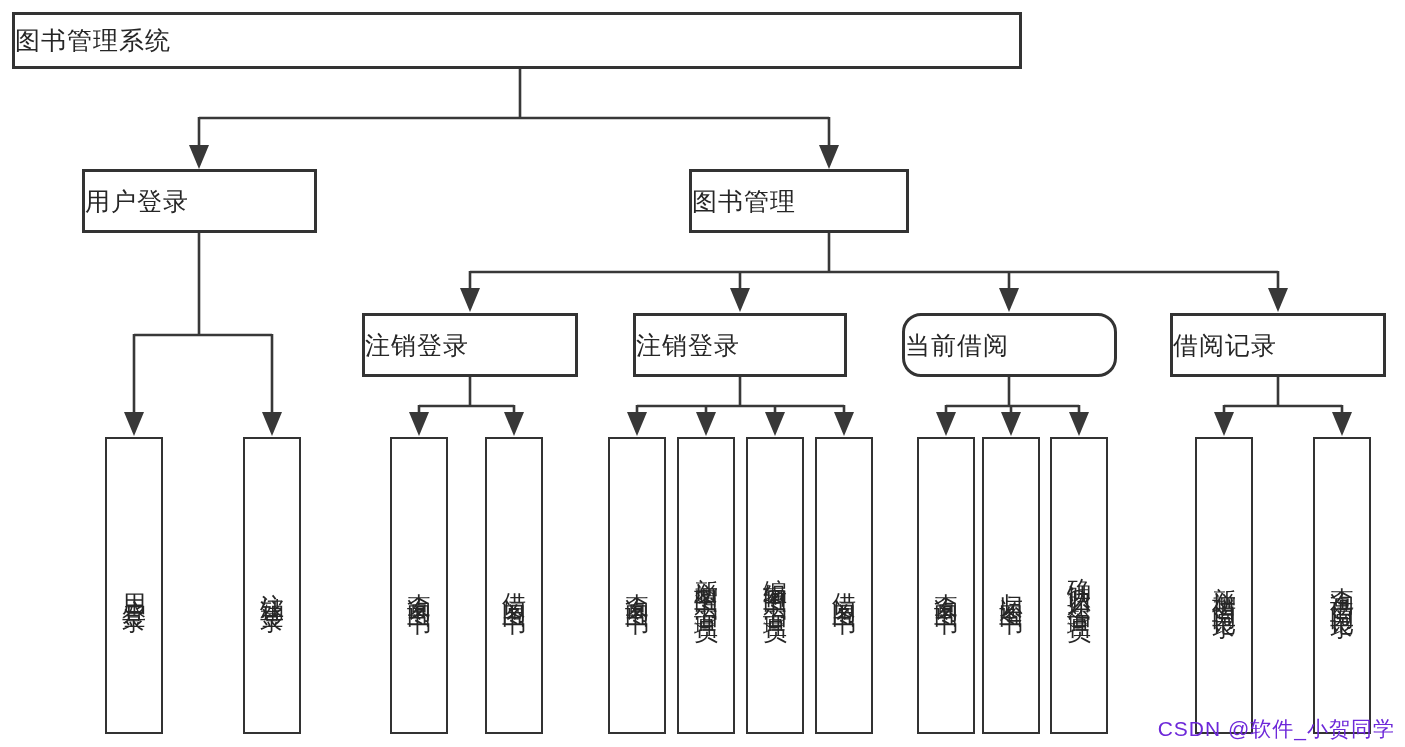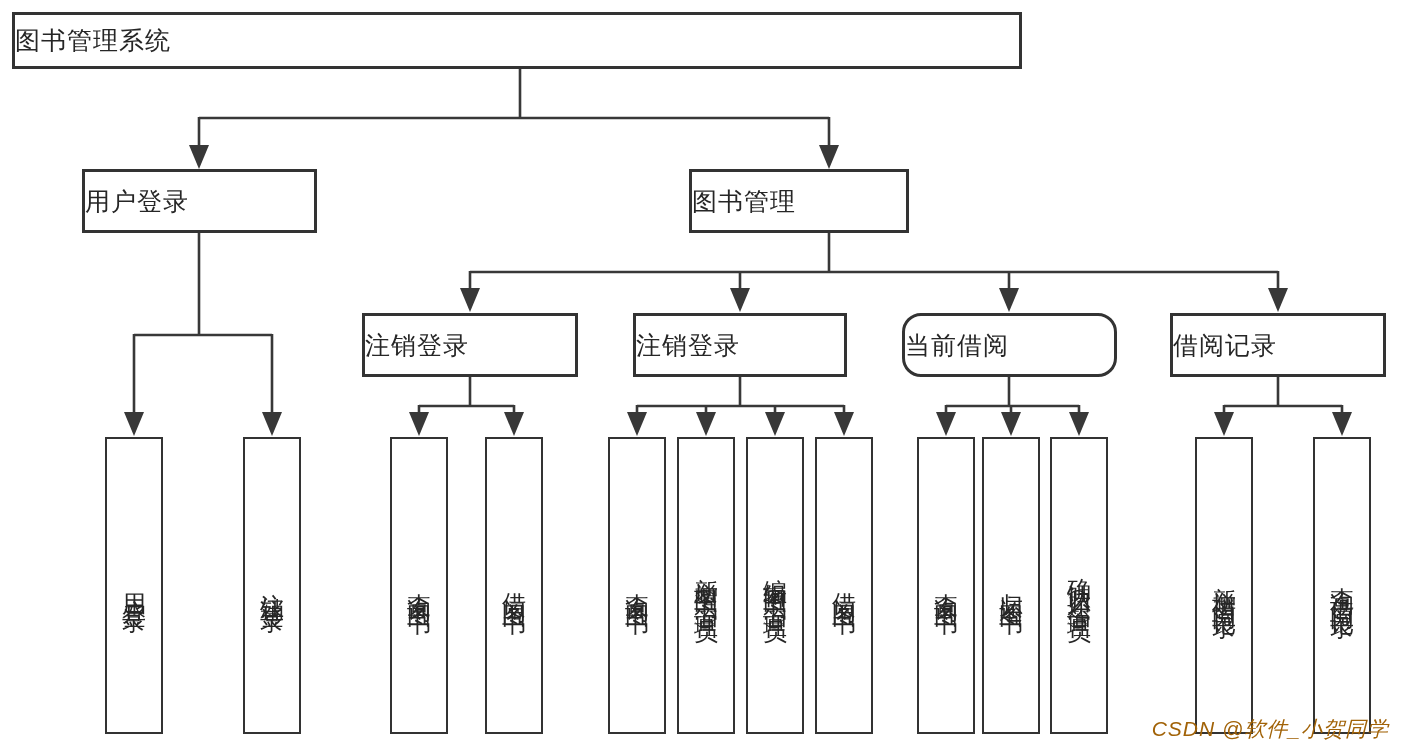--- a/index.html
+++ b/index.html
@@ -75,28 +75,27 @@
   .lf-6  { left: 677px;  }
   .lf-7  { left: 746px;  }
   .lf-8  { left: 815px;  }
   .lf-9  { left: 917px;  }
   .lf-10 { left: 982px;  }
   .lf-11 { left: 1050px; }
   .lf-12 { left: 1195px; }
   .lf-13 { left: 1313px; }
   .watermark {
     position: absolute;
-    right: 16px;
+    right: 10px;
     top: 715px;
     font-size: 21px;
-    color: #a16207;
+    color: #6d28d9;
     letter-spacing: 1px;
     z-index: 5;
     white-space: nowrap;
-    font-style: italic;
   }
 </style>
 </head>
 <body>
 
 <div class="stage">
 
   <svg class="wires" viewBox="0 0 1405 747" xmlns="http://www.w3.org/2000/svg">
     <g stroke="#383838" stroke-width="2.6" fill="none">
 

